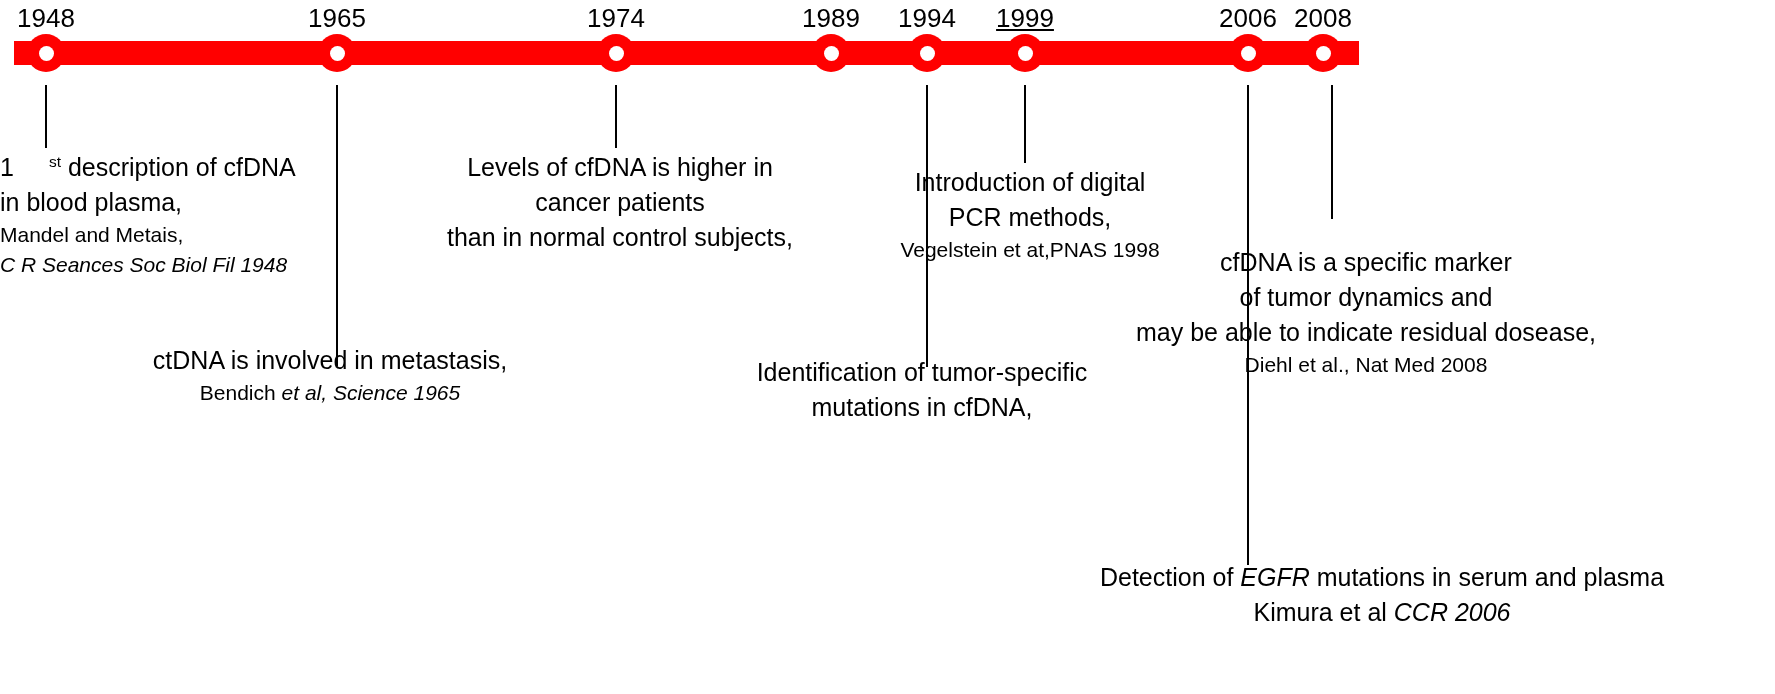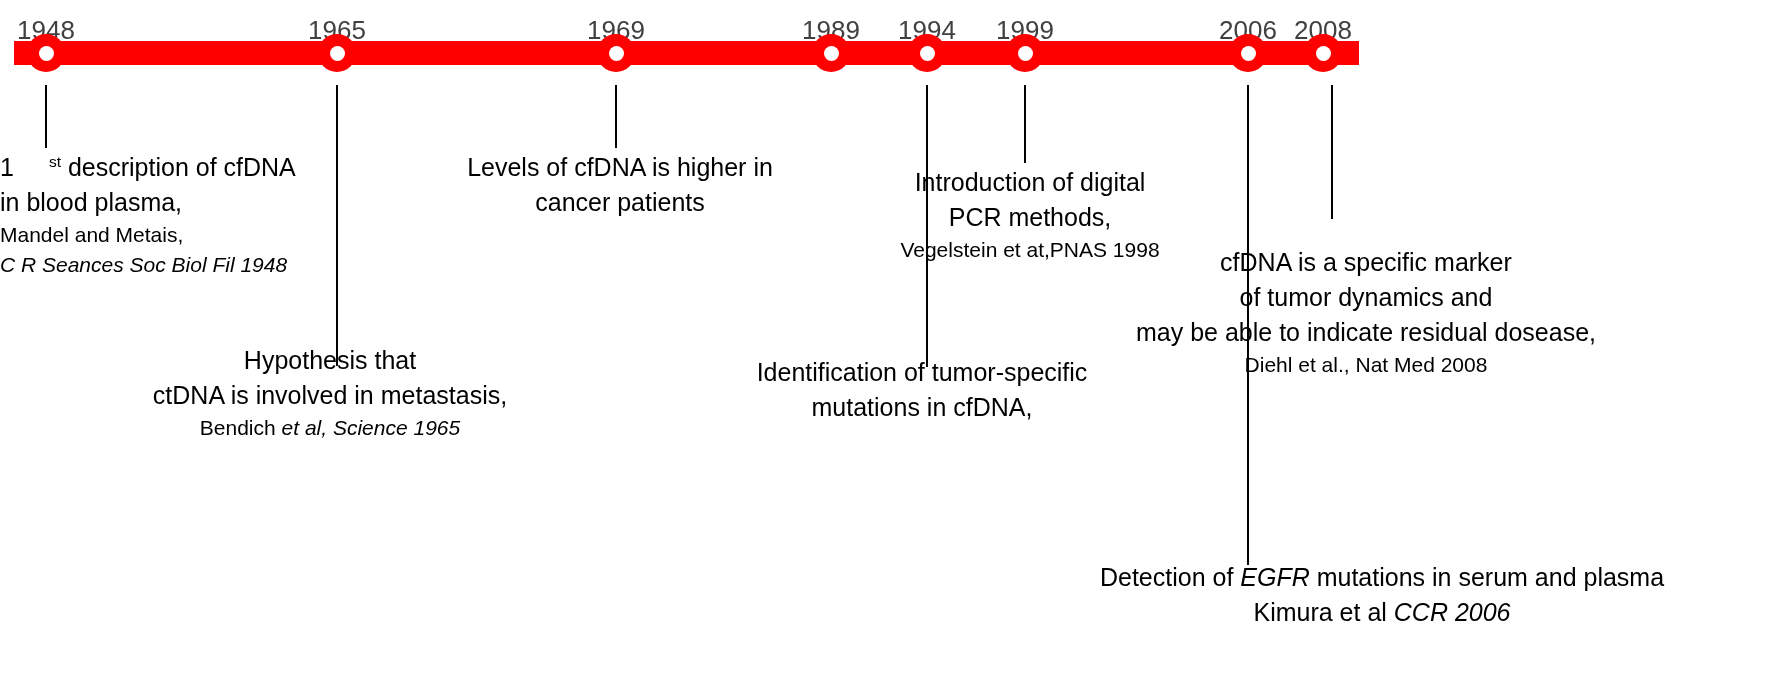--- a/index.html
+++ b/index.html
@@ -47,24 +47,24 @@
     margin-left: -7.5px;
     margin-top: -7.5px;
     border-radius: 50%;
     background: #ffffff;
   }
 
   .year-label {
     position: absolute;
     font-size: 26px;
     line-height: 28px;
-    color: #404040;
+    color: #000000;
     white-space: nowrap;
     transform: translateX(-50%);
-    top: 16px;
+    top: 4px;
   }
 
   
   .leader {
     position: absolute;
     width: 2px;
     background: #000000;
   }
 
   
@@ -93,21 +93,21 @@
     margin-left: 35px;
   }
 </style>
 </head>
 <body>
 
 <div id="canvas">
 
   <div class="year-label" style="left:46px;">1948</div>
   <div class="year-label" style="left:337px;">1965</div>
-  <div class="year-label" style="left:616px;">1969</div>
+  <div class="year-label" style="left:616px;">1974</div>
   <div class="year-label" style="left:831px;">1989</div>
   <div class="year-label" style="left:927px;">1994</div>
   <div class="year-label" style="left:1025px;text-decoration:underline;">1999</div>
   <div class="year-label" style="left:1248px;">2006</div>
   <div class="year-label" style="left:1323px;">2008</div>
 
   <div class="timeline-bar"></div>
   <div class="node" style="left:27px;"></div>
   <div class="node" style="left:318px;"></div>
   <div class="node" style="left:597px;"></div>
@@ -130,37 +130,37 @@
       <span>1</span><sup>st</sup><span> description of cfDNA</span>
     </div>
     <div class="main">in blood plasma,</div>
     <div class="cite">Mandel and Metais,</div>
     <div class="cite ital">C R Seances Soc Biol Fil 1948</div>
   </div>
 
   <div class="event al-center" style="left:620px; top:150px; transform:translateX(-50%);">
     <div class="main">Levels of cfDNA is higher in</div>
     <div class="main">cancer patients</div>
+    <div class="main">than in normal control subjects,</div>
   </div>
 
   <div class="event al-center" style="left:1030px; top:165px; transform:translateX(-50%);">
     <div class="main">Introduction of digital</div>
     <div class="main">PCR methods,</div>
     <div class="cite">Vegelstein et at,PNAS 1998</div>
   </div>
 
   <div class="event al-center" style="left:1366px; top:245px; transform:translateX(-50%);">
     <div class="main">cfDNA is a specific marker</div>
     <div class="main">of tumor dynamics and</div>
     <div class="main">may be able to indicate residual dosease,</div>
     <div class="cite">Diehl et al., Nat Med 2008</div>
   </div>
 
   <div class="event al-center" style="left:330px; top:343px; transform:translateX(-50%);">
-    <div class="main">Hypothesis that</div>
     <div class="main">ctDNA is involved in metastasis,</div>
     <div class="cite"><span>Bendich </span><i>et al, Science 1965</i></div>
   </div>
 
   <div class="event al-center" style="left:922px; top:355px; transform:translateX(-50%);">
     <div class="main">Identification of tumor-specific</div>
     <div class="main">mutations in cfDNA,</div>
   </div>
 
   <div class="event al-center" style="left:1382px; top:550px; transform:translateX(-50%);margin-top:10px;">

